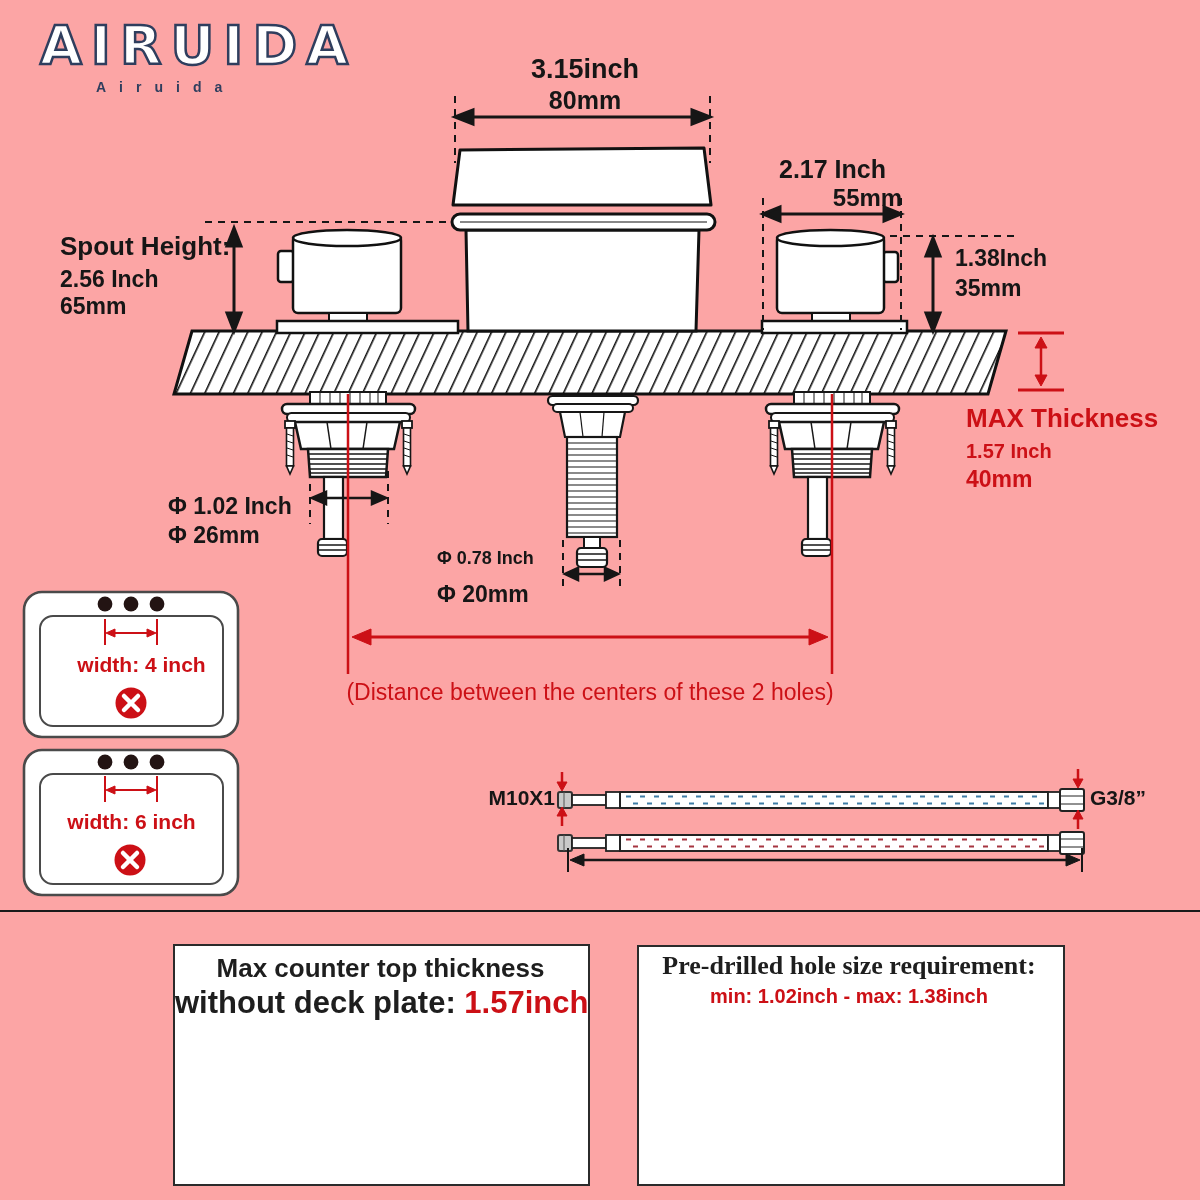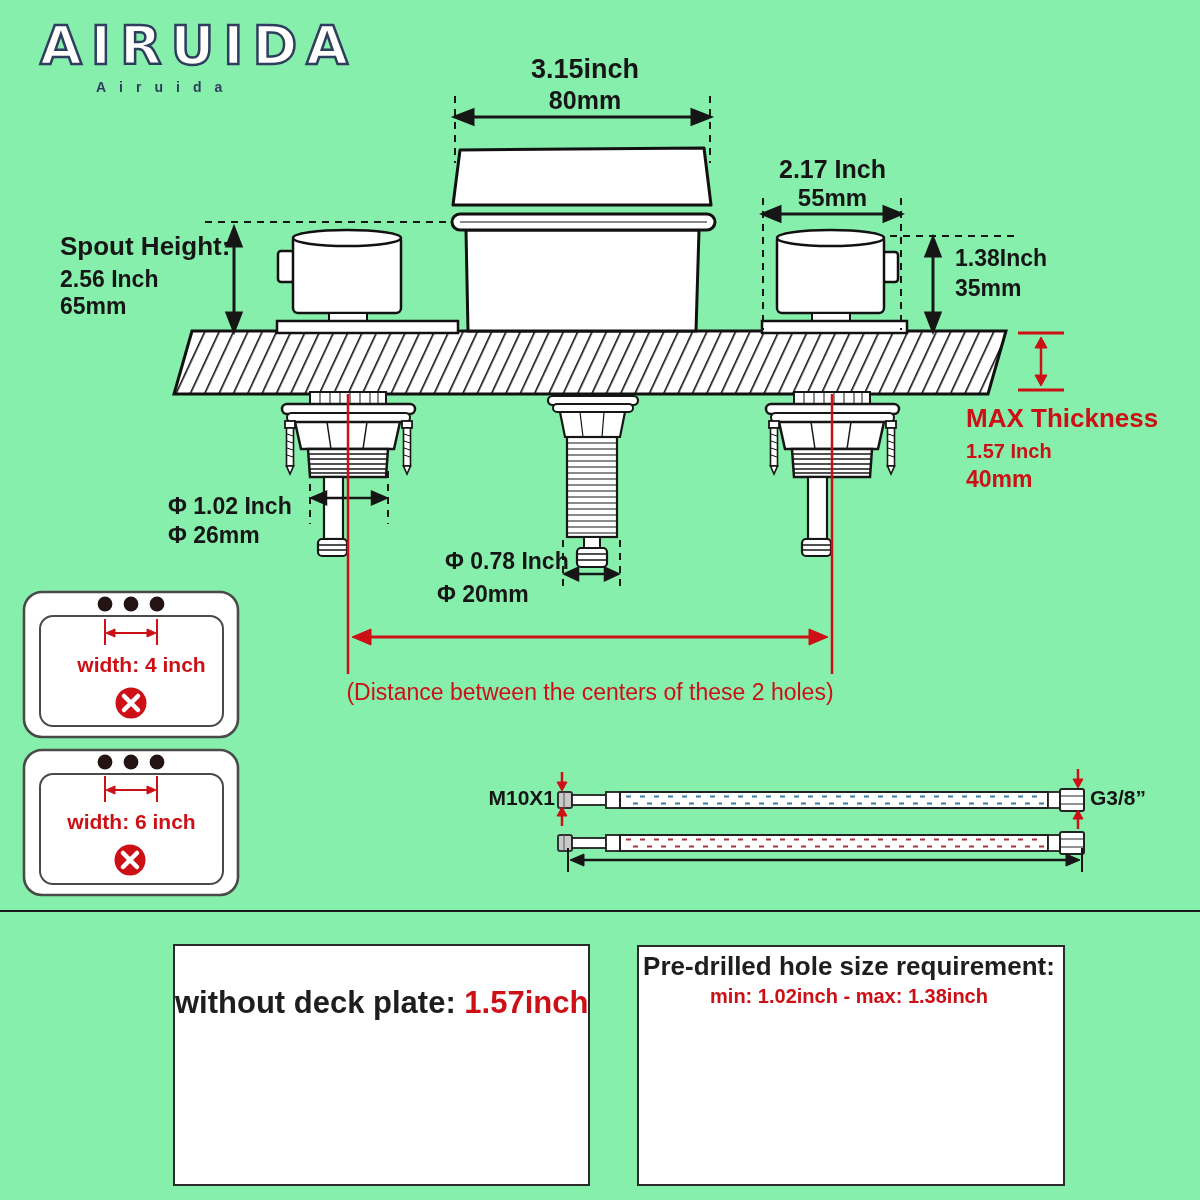--- a/index.html
+++ b/index.html
@@ -1,17 +1,17 @@
 <!DOCTYPE html>
 <html><head>
 <meta charset="utf-8">
 <style>
   :root{ --red:#cc1016; --navy:#2f3e5e; --ink:#161616; }
   html,body{margin:0;padding:0;background:#fff;}
-  .canvas{position:relative;width:1200px;height:1200px;background:#86efac;overflow:hidden;
+  .canvas{position:relative;width:1200px;height:1200px;background:#fca5a5;overflow:hidden;
           font-family:"Liberation Sans","DejaVu Sans",sans-serif;}
   .lbl{position:absolute;font-weight:bold;color:var(--ink);white-space:nowrap;line-height:1.1;}
   .red{color:var(--red);}
   .ctr{text-align:center;}
   .rt{text-align:right;}
   svg{position:absolute;left:0;top:0;}
   .logo-main{position:absolute;left:40px;top:14px;font-size:54px;font-weight:bold;letter-spacing:9px;
              color:var(--navy);-webkit-text-fill-color:#fff;-webkit-text-stroke:2.5px var(--navy);
              font-family:"DejaVu Sans","Liberation Sans",sans-serif;}
   .logo-sub{position:absolute;left:96px;top:79px;font-size:14px;font-weight:bold;letter-spacing:13px;color:var(--navy);}
@@ -348,47 +348,48 @@
   </g>
 </svg>
 
 <div class="logo-main">AIRUIDA</div>
 <div class="logo-sub">Airuida</div>
 
 <div class="lbl ctr" style="left:455px;top:55px;width:260px;font-size:27px;">3.15inch</div>
 <div class="lbl ctr" style="left:455px;top:87px;width:260px;font-size:25px;">80mm</div>
 
 <div class="lbl ctr" style="left:763px;top:156px;width:139px;font-size:25px;text-align:center;">2.17 Inch</div>
-<div class="lbl ctr" style="left:763px;top:185px;width:139px;font-size:24px;">55mm</div>
+<div class="lbl ctr" style="left:798px;top:185px;width:139px;font-size:24px;">55mm</div>
 
 <div class="lbl" style="left:60px;top:232px;font-size:26px;">Spout Height:</div>
 <div class="lbl" style="left:60px;top:267px;font-size:23px;">2.56 Inch</div>
 <div class="lbl" style="left:60px;top:294px;font-size:23px;">65mm</div>
 
 <div class="lbl" style="left:955px;top:246px;font-size:23px;">1.38Inch</div>
 <div class="lbl" style="left:955px;top:276px;font-size:23px;">35mm</div>
 
 <div class="lbl red" style="left:966px;top:404px;font-size:26px;">MAX Thickness</div>
 <div class="lbl red" style="left:966px;top:440px;font-size:20px;">1.57 Inch</div>
 <div class="lbl red" style="left:966px;top:467px;font-size:23px;">40mm</div>
 
 <div class="lbl" style="left:168px;top:494px;font-size:23px;">Φ 1.02 Inch</div>
 <div class="lbl" style="left:168px;top:523px;font-size:23px;">Φ 26mm</div>
 
-<div class="lbl" style="left:437px;top:549px;font-size:23px;margin-left:8px;">Φ 0.78 Inch</div>
+<div class="lbl" style="left:437px;top:549px;font-size:18px;">Φ 0.78 Inch</div>
 <div class="lbl" style="left:437px;top:582px;font-size:23px;">Φ 20mm</div>
 
 <div class="lbl ctr red" style="left:290px;top:680px;width:600px;font-size:23px;font-weight:normal;">(Distance between the centers of these 2 holes)</div>
 
 <div class="lbl ctr red" style="left:40px;top:653px;width:203px;font-size:21px;">width: 4 inch</div>
 <div class="lbl ctr red" style="left:40px;top:810px;width:183px;font-size:21px;">width: 6 inch</div>
 
 <div class="lbl rt" style="left:465px;top:786px;width:90px;font-size:21px;">M10X1</div>
 <div class="lbl" style="left:1090px;top:786px;font-size:21px;">G3/8”</div>
 
 <div class="notebox" style="left:173px;top:944px;width:413px;height:238px;"></div>
+<div class="lbl ctr" style="left:175px;top:954px;width:411px;font-size:26px;color:#1e1e1e;">Max counter top thickness</div>
 <div class="lbl ctr" style="left:175px;top:986px;width:411px;font-size:31px;color:#1e1e1e;"><span>without deck plate: </span><span class="red">1.57inch</span></div>
 
 <div class="notebox" style="left:637px;top:945px;width:424px;height:237px;"></div>
-<div class="lbl ctr" style="left:639px;top:952px;width:420px;font-size:26px;color:#1e1e1e;">Pre-drilled hole size requirement:</div>
+<div class="lbl ctr" style="left:639px;top:952px;width:420px;font-size:26px;color:#1e1e1e;font-family:Liberation Serif, serif;">Pre-drilled hole size requirement:</div>
 <div class="lbl ctr red" style="left:639px;top:985px;width:420px;font-size:20px;">min: 1.02inch - max: 1.38inch</div>
 
 </div>
 
 </body></html>

